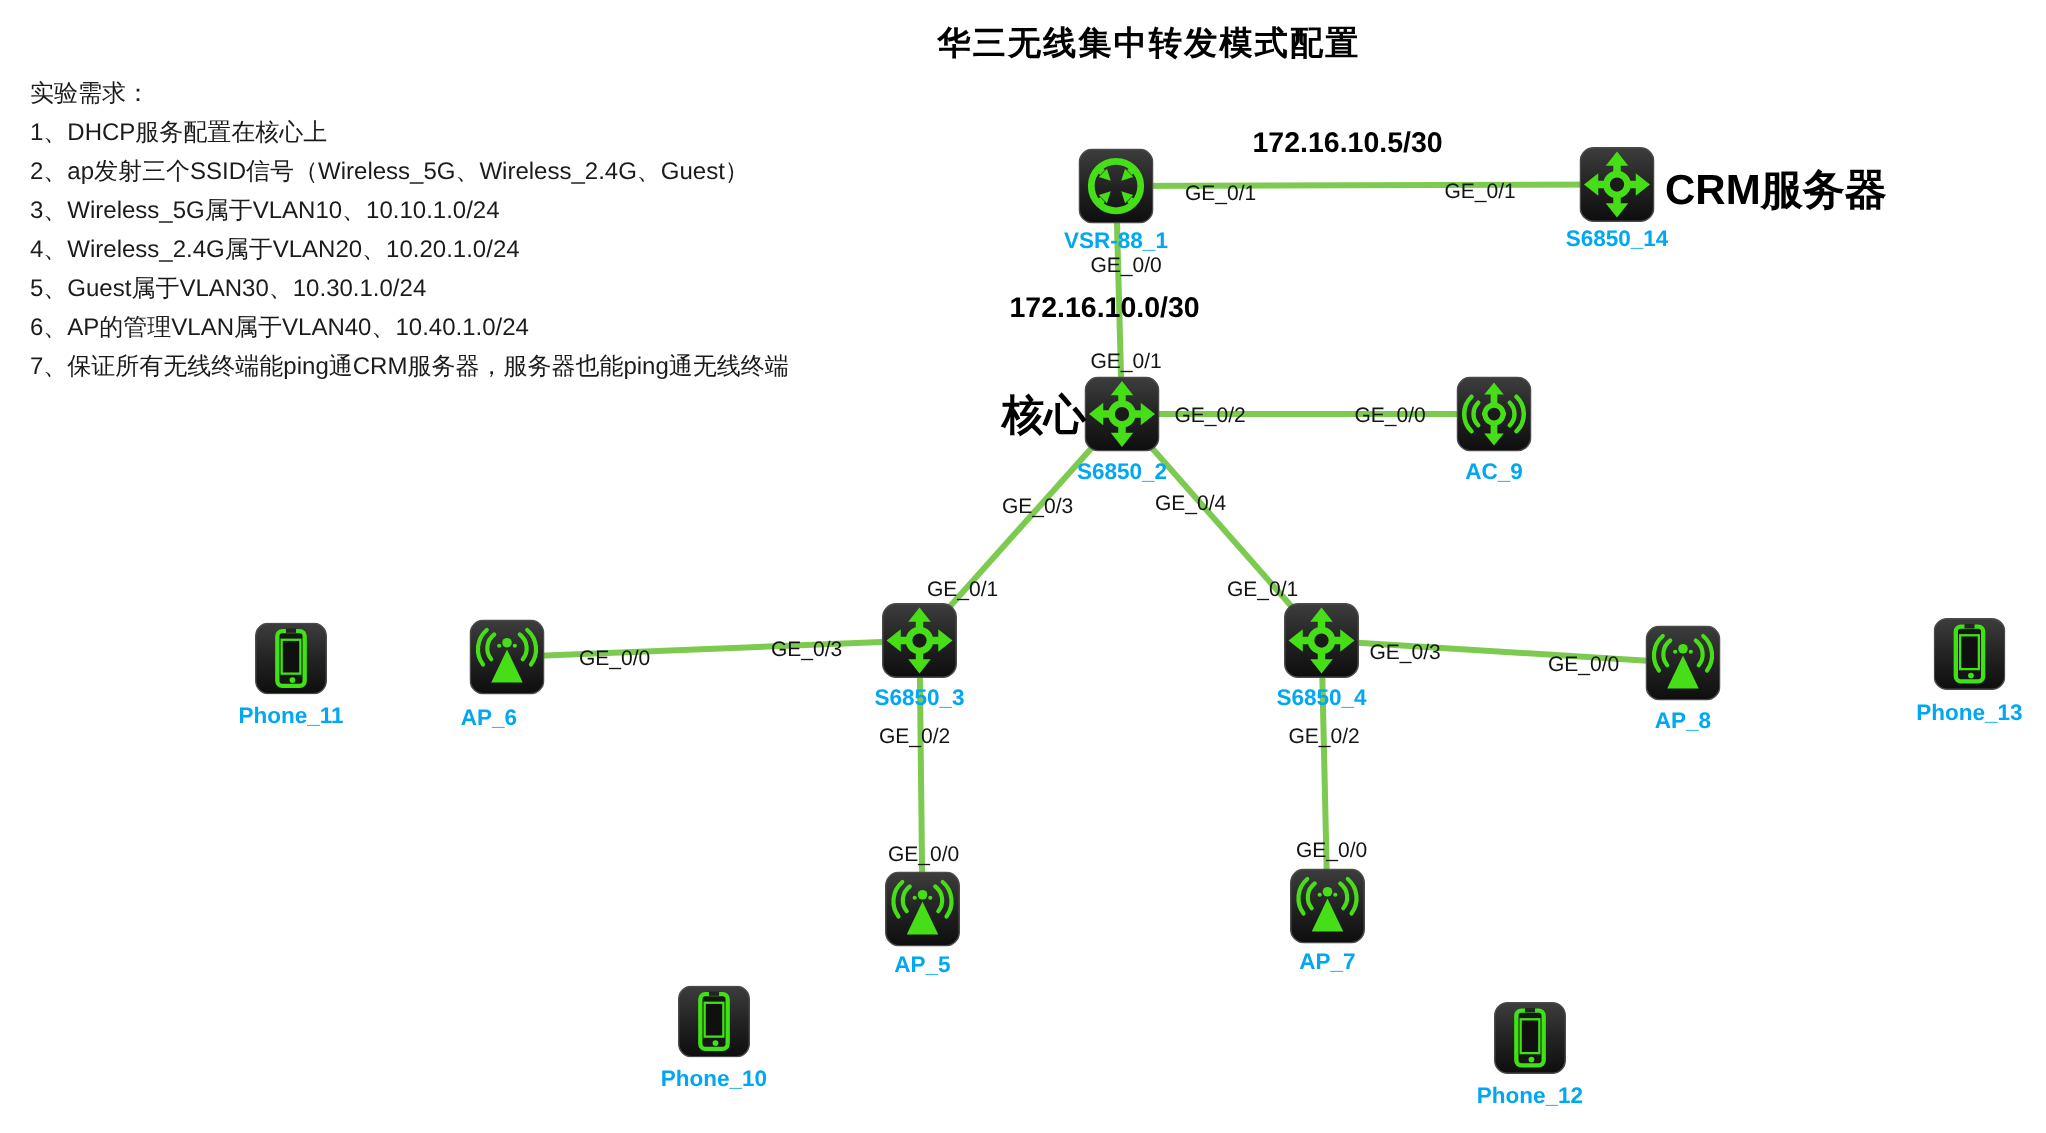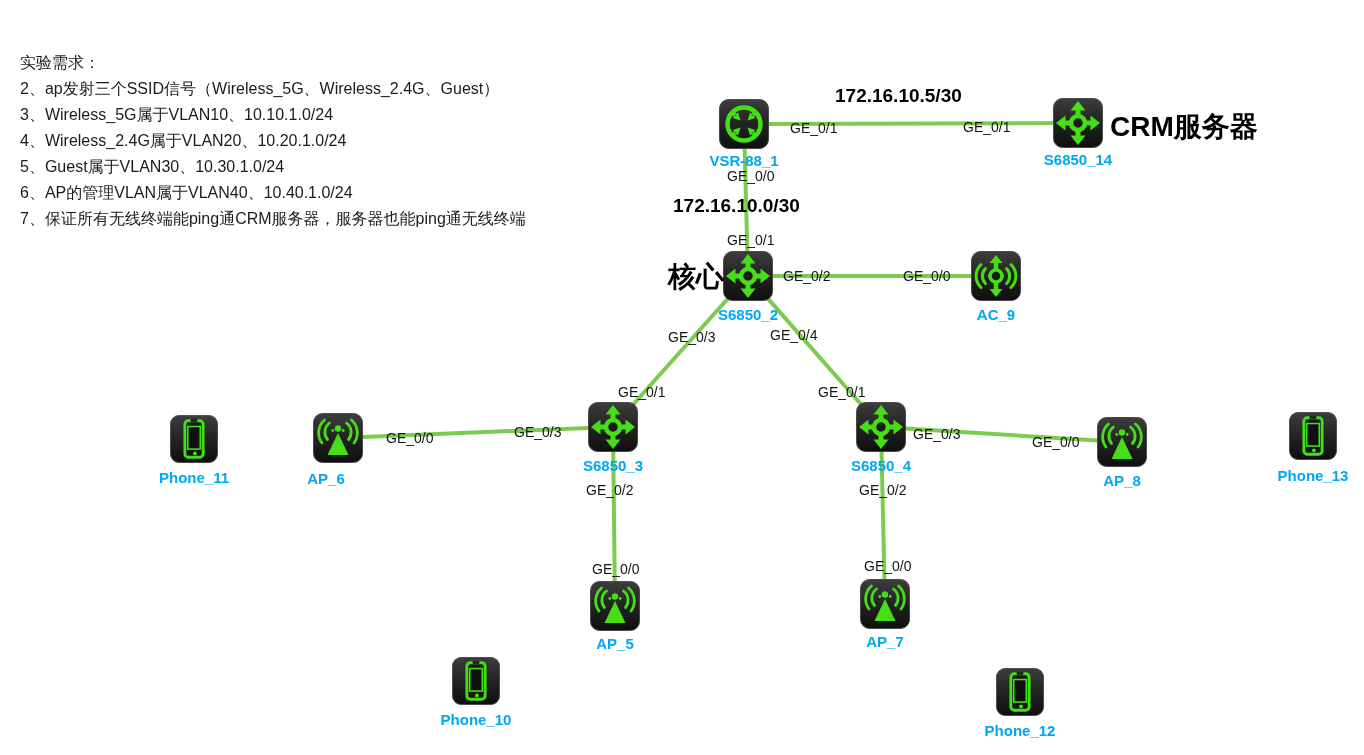--- a/index.html
+++ b/index.html
@@ -106,23 +106,25 @@
       <symbol id="sym-phone" viewBox="0 0 50 50">
         <rect x="0.5" y="0.5" width="49" height="49" rx="9" fill="url(#icongrad)" stroke="#4a4a4a"></rect>
         <rect x="15.5" y="6" width="19" height="38" rx="3.5" fill="#161616" stroke="#3FE314" stroke-width="3"></rect>
         <rect x="18.5" y="12" width="13" height="23.5" fill="#101010" stroke="#3FE314" stroke-width="1.6"></rect>
         <rect x="21.5" y="4.2" width="7" height="3" fill="#232323"></rect>
         <circle cx="26" cy="40" r="2" fill="#3FE314"></circle>
       </symbol>
     </defs>
   </svg>
 
+  <div class="title">华三无线集中转发模式配置</div>
 
   <div class="reqs">
     <div>实验需求：</div>
+    <div>1、DHCP服务配置在核心上</div>
     <div>2、ap发射三个SSID信号（Wireless_5G、Wireless_2.4G、Guest）</div>
     <div>3、Wireless_5G属于VLAN10、10.10.1.0/24</div>
     <div>4、Wireless_2.4G属于VLAN20、10.20.1.0/24</div>
     <div>5、Guest属于VLAN30、10.30.1.0/24</div>
     <div>6、AP的管理VLAN属于VLAN40、10.40.1.0/24</div>
     <div>7、保证所有无线终端能ping通CRM服务器，服务器也能ping通无线终端</div>
   </div>
 
   <svg id="links" width="1364" height="755">
     <g stroke="#7CCB50" stroke-width="4">

